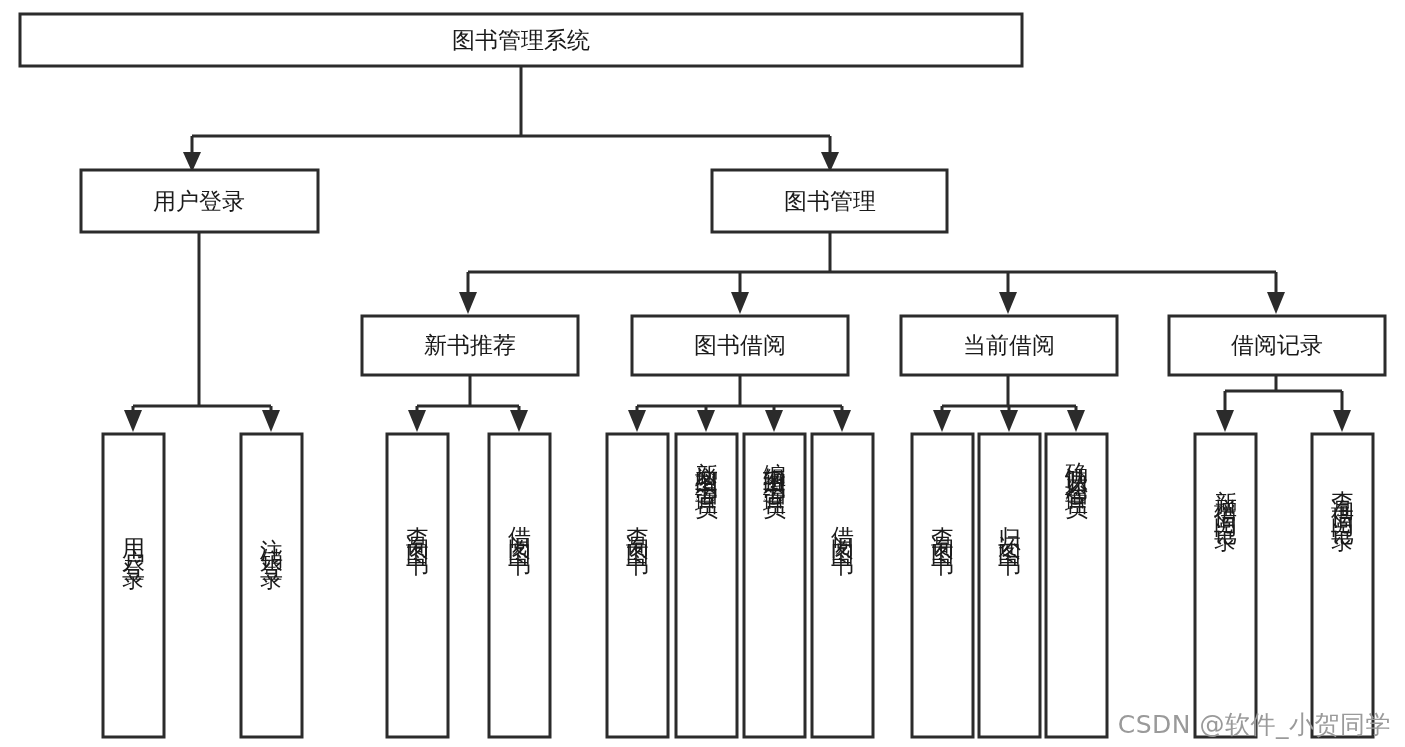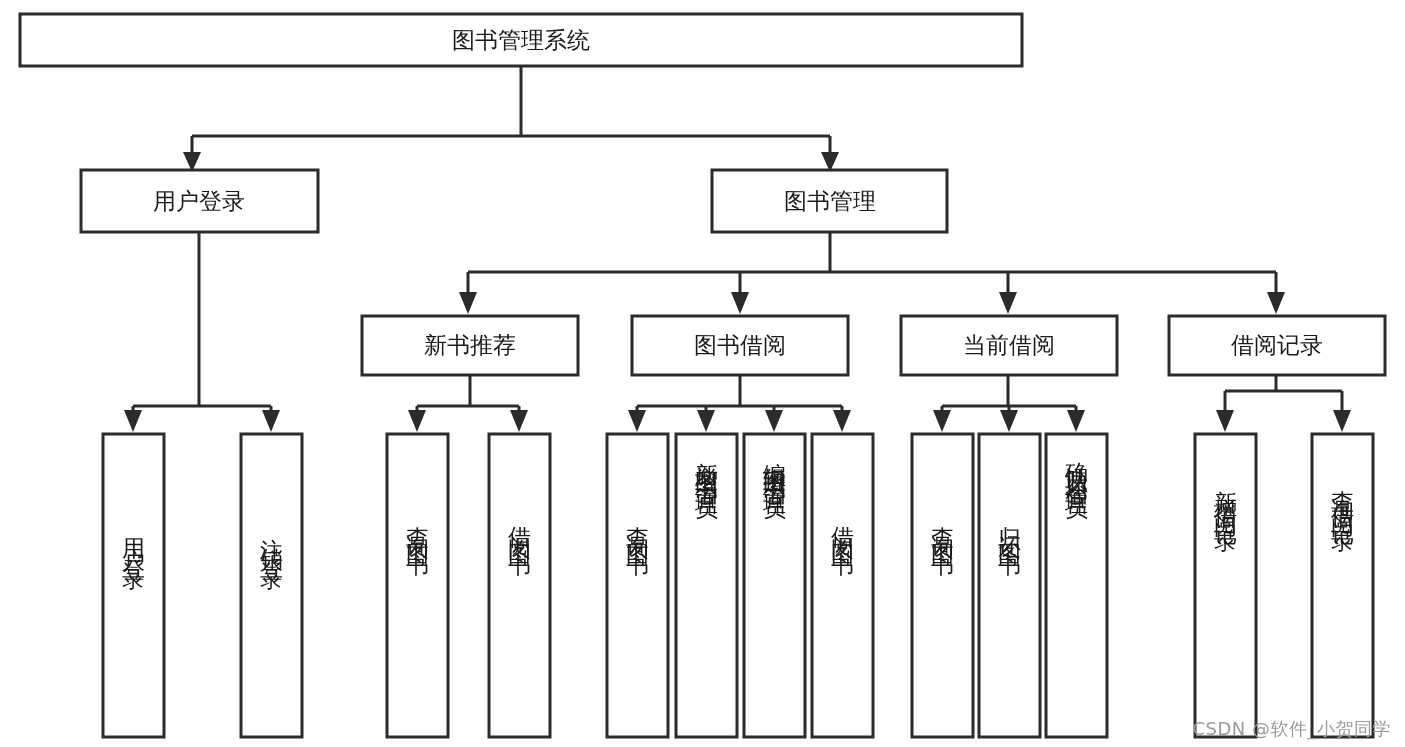--- a/index.html
+++ b/index.html
@@ -46,21 +46,21 @@
   }
   .arrow-head {
     fill: #2b2b2b;
     stroke: none;
   }
   .watermark {
     position: absolute;
     right: 14px;
     bottom: 6px;
     font-family: "DejaVu Sans", "Liberation Sans", sans-serif;
-    font-size: 18px;
+    font-size: 25px;
     color: #9a9a9a;
     white-space: nowrap;
     letter-spacing: 0.5px;
   }
 </style>
 </head>
 <body>
 
 <div id="chart-root">
 <svg width="1405" height="747" viewBox="0 0 1405 747" xmlns="http://www.w3.org/2000/svg">

